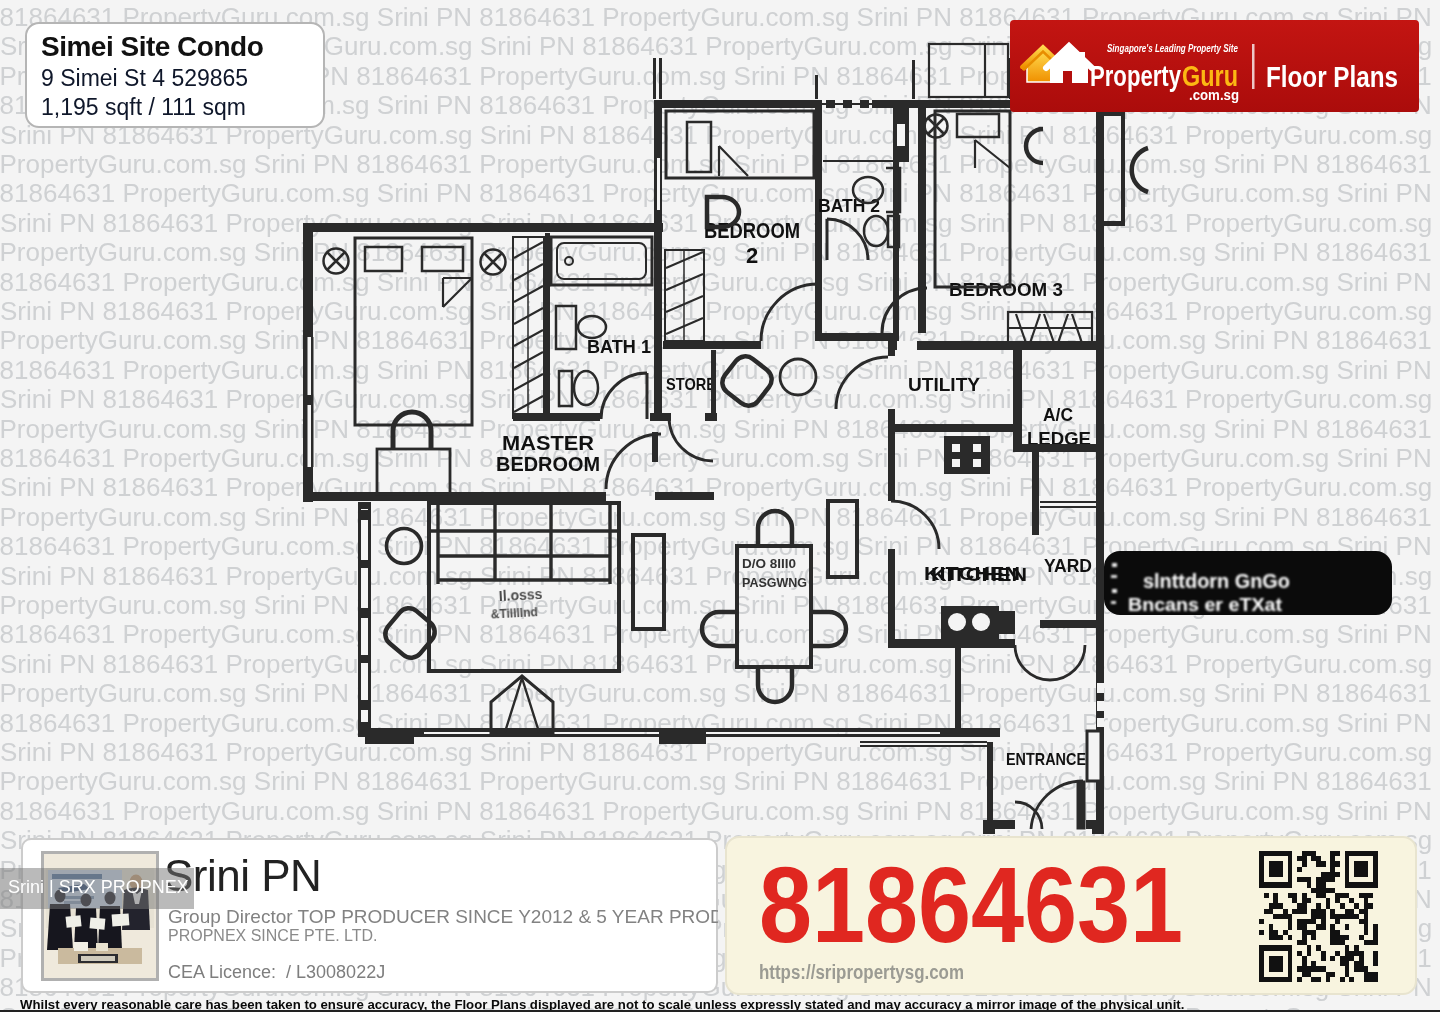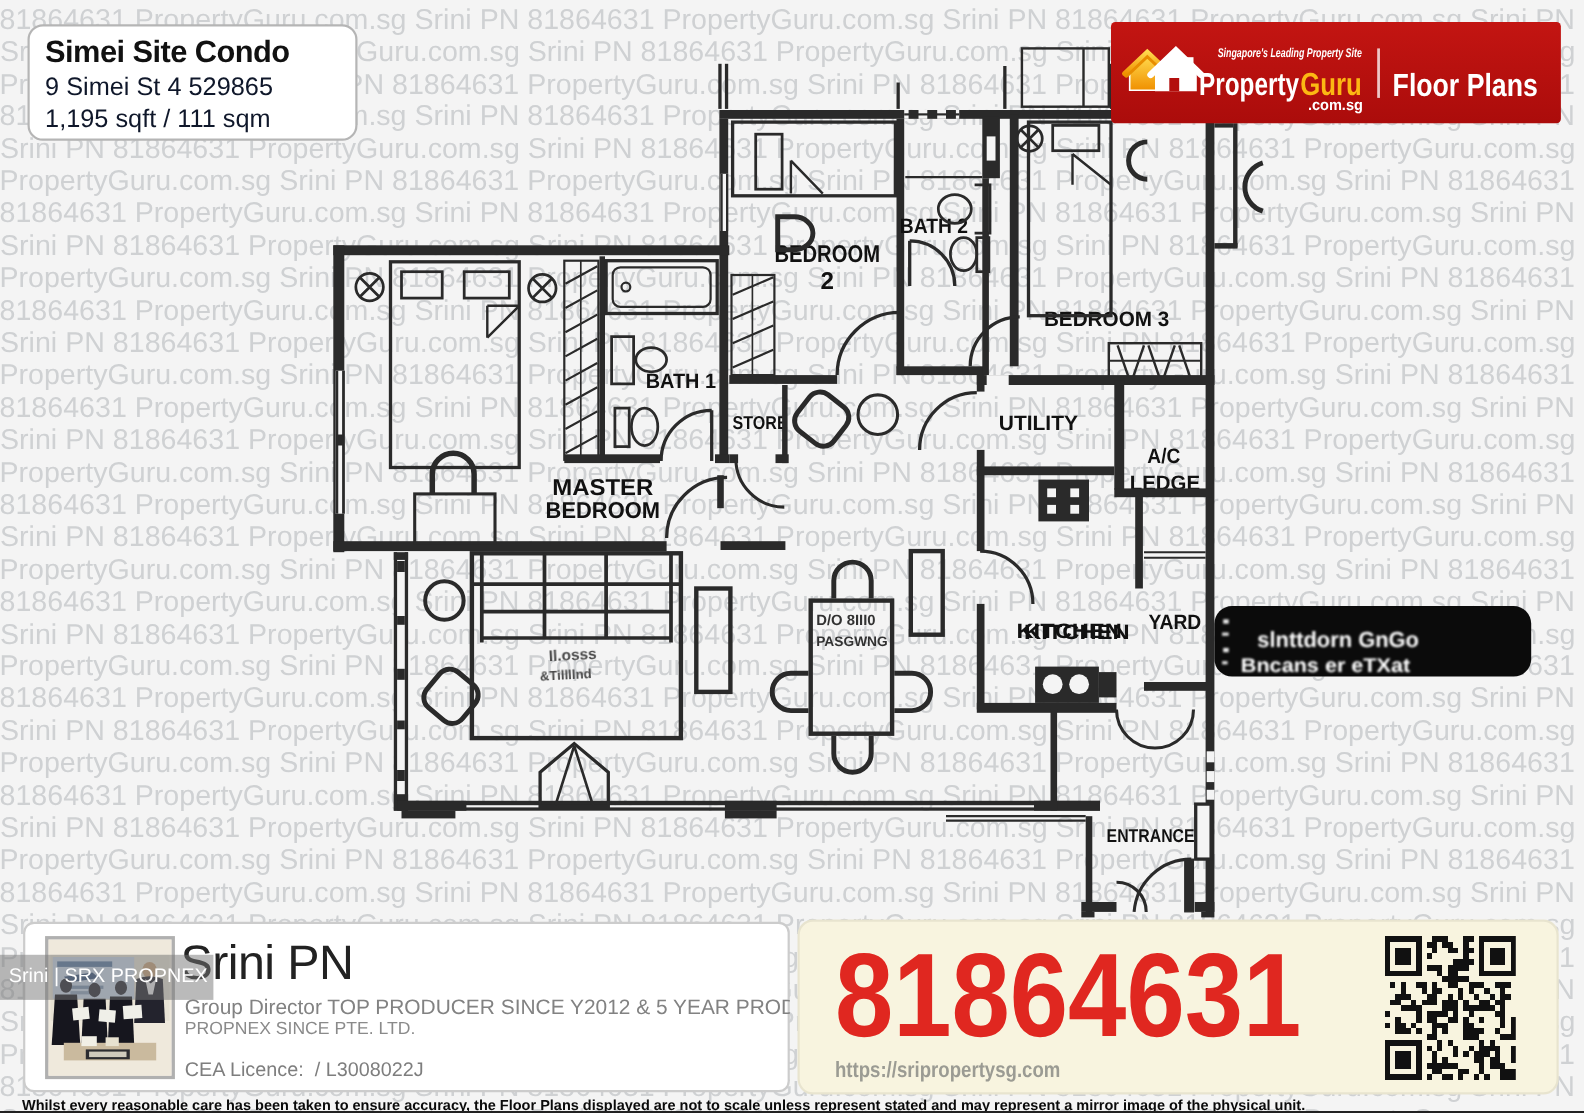--- a/index.html
+++ b/index.html
@@ -547,14 +547,14 @@
     <path d="M1,1h5v5h-5z" fill="#f8f4df"></path>
     <path d="M2,2h3v3h-3z" fill="#111"></path>
 <path d="M18,0h7v7h-7z" fill="#111"></path>
     <path d="M19,1h5v5h-5z" fill="#f8f4df"></path>
     <path d="M20,2h3v3h-3z" fill="#111"></path>
 <path d="M0,18h7v7h-7z" fill="#111"></path>
     <path d="M1,19h5v5h-5z" fill="#f8f4df"></path>
     <path d="M2,20h3v3h-3z" fill="#111"></path>
 </svg>
 
-<div id="disc">Whilst every reasonable care has been taken to ensure accuracy, the Floor Plans displayed are not to scale unless represent stated and may represent a mirror image of the physical unit.</div>
+<div id="disc">Whilst every reasonable care has been taken to ensure accuracy, the Floor Plans displayed are not to scale unless expressly stated and may accuracy a mirror image of the physical unit.</div>
 <div id="botline"></div>
 
 </body></html>

